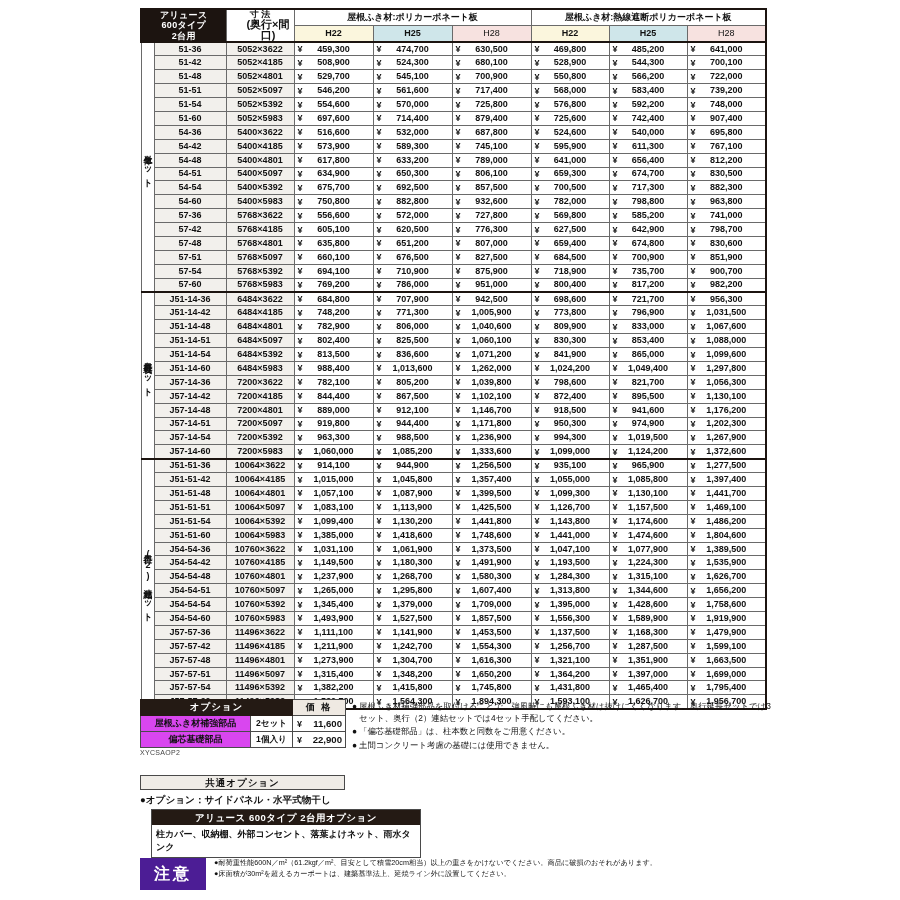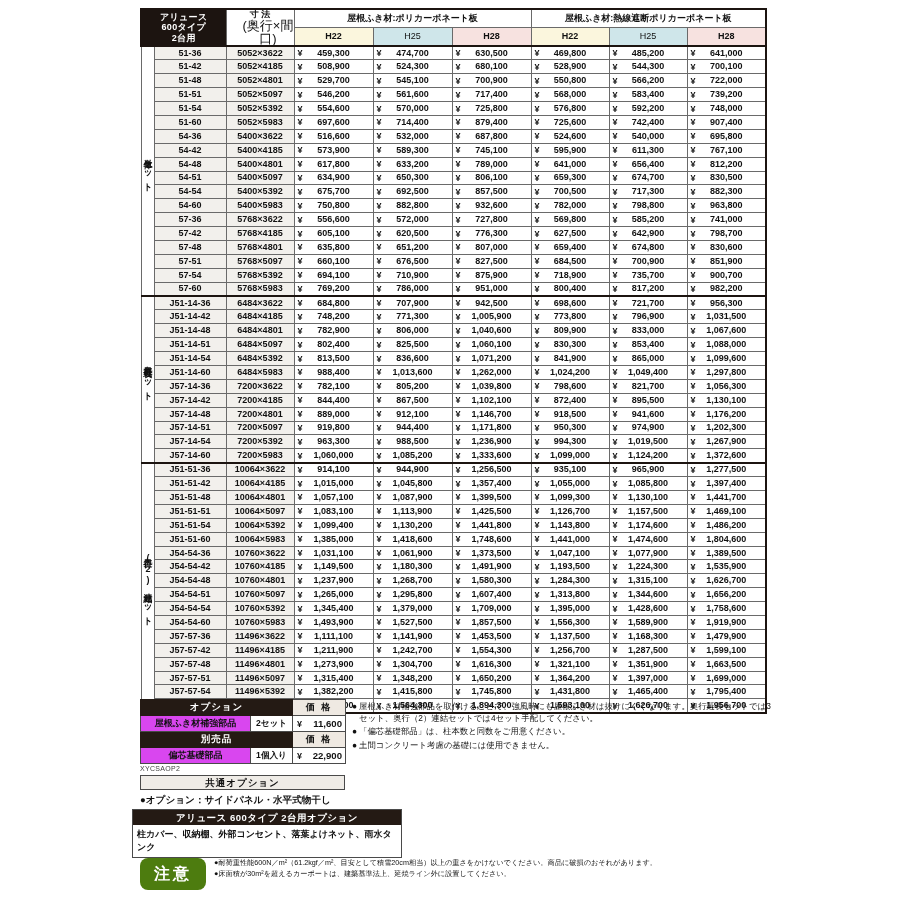--- a/index.html
+++ b/index.html
@@ -34,24 +34,24 @@
     margin-top: 48px;
   }
   .hdr-dark .l1 { display:block; line-height: 1.12; }
   .hdr-grp {
     background: #ffffff !important;
     font-weight: bold;
     font-size: 8.6px;
     height: 14px;
   }
   .hdr-size { background:#ffffff !important; font-weight:bold; font-size:8.6px; line-height:1.15; }
-  .hdr-size small { font-size: 13px; font-weight: normal; display:block;margin-left:16px; }
+  .hdr-size small { font-size: 11px; font-weight: bold; display:block;margin-left:16px; }
   .h22 { background: #fbf6dd !important; font-weight: bold; font-size: 9.5px; }
-  .h25 { background: #cfe6ea !important; font-weight: normal; font-size: 9.5px; margin-top: 24px; }
-  .h28 { background: #f7e2e0 !important; font-weight: bold; font-size: 9.5px; margin-top: 9px; }
+  .h25 { background: #cfe6ea !important; font-weight: bold; font-size: 9.5px; margin-top: 24px; }
+  .h28 { background: #f7e2e0 !important; font-weight: normal; font-size: 9.5px; margin-top: 9px; }
 
   td.code { font-weight: bold; font-size: 9px; background: #f2f0ec !important; }
   td.dim  { font-weight: bold; font-size: 9px; background: #f2f0ec !important; }
   td.price-cell {
     font-weight: bold; font-size: 9.6px;
     text-align: right; padding-right: 3px;
     position: relative; background:#ffffff !important;
   }
   td.price-cell .yen { position: absolute; left: 3px; top: 50%; transform: translateY(-50%); font-size: 9px; }
   td.setlabel {
@@ -86,29 +86,29 @@
   .notes .n { display: flex; margin-bottom: 1px; }
   .notes .n .b { margin-right: 2px; }
 
   
   .common-wrap { position: absolute; left: 140px; top: 775px; width: 420px; }
   .common-title {
     width: 205px; border: 1px solid #4a4a4a; background:#efece7;
     font-size: 9.5px; font-weight: bold; text-align:center; height:15px; line-height:14px; letter-spacing:1px;
   }
   .common-line { margin-top: 4px; font-size: 9.6px; font-weight: bold; }
-  .opt2-box { position:absolute; left:132px; top:809px; width: 270px; border:1px solid #4a4a4a; }
+  .opt2-box { position:absolute; left:151px; top:809px; width: 270px; border:1px solid #4a4a4a; }
   .opt2-head { background:#241a14; color:#fff; font-size:9.5px; font-weight:bold; text-align:center; height:15px; line-height:15px; letter-spacing:.5px;}
   .opt2-body { background:#fff; font-size:9px; font-weight:bold; padding:3px 4px; }
 
   
   .caution-wrap { position:absolute; left:140px; top:858px; width:760px; display:flex; align-items:flex-start; }
   .caution-badge {
-    background:#4d7c0f; color:#fff; font-weight:bold; font-size:16px;
-    width:66px; height:32px; line-height:32px; text-align:center; letter-spacing:3px; flex:none;border-radius:8px;
+    background:#4c1d95; color:#fff; font-weight:bold; font-size:16px;
+    width:66px; height:32px; line-height:32px; text-align:center; letter-spacing:3px; flex:none;
   }
   .caution-text { margin-left:8px; font-size:7.2px; line-height:1.5; }
   .caution-text .c { display:flex; }
 </style>
 </head>
 <body>
 
 <div id="page">
 
   <div class="main-wrap">
@@ -650,24 +650,20 @@
         </tr>
         <tr>
           <td class="name">屋根ふき材補強部品</td>
           <td class="qty">2セット</td>
           <td class="val">
             <span class="yen">¥</span>
             <span>11,600</span>
           </td>
         </tr>
         <tr>
-          <td colspan="2" class="band">別売品</td>
-          <td class="pricehdr">価 格</td>
-        </tr>
-        <tr>
           <td class="name">偏芯基礎部品</td>
           <td class="qty">1個入り</td>
           <td class="val">
             <span class="yen">¥</span>
             <span>22,900</span>
           </td>
         </tr>
       </tbody>
     </table>
     <div class="code-note">XYCSAOP2</div>

